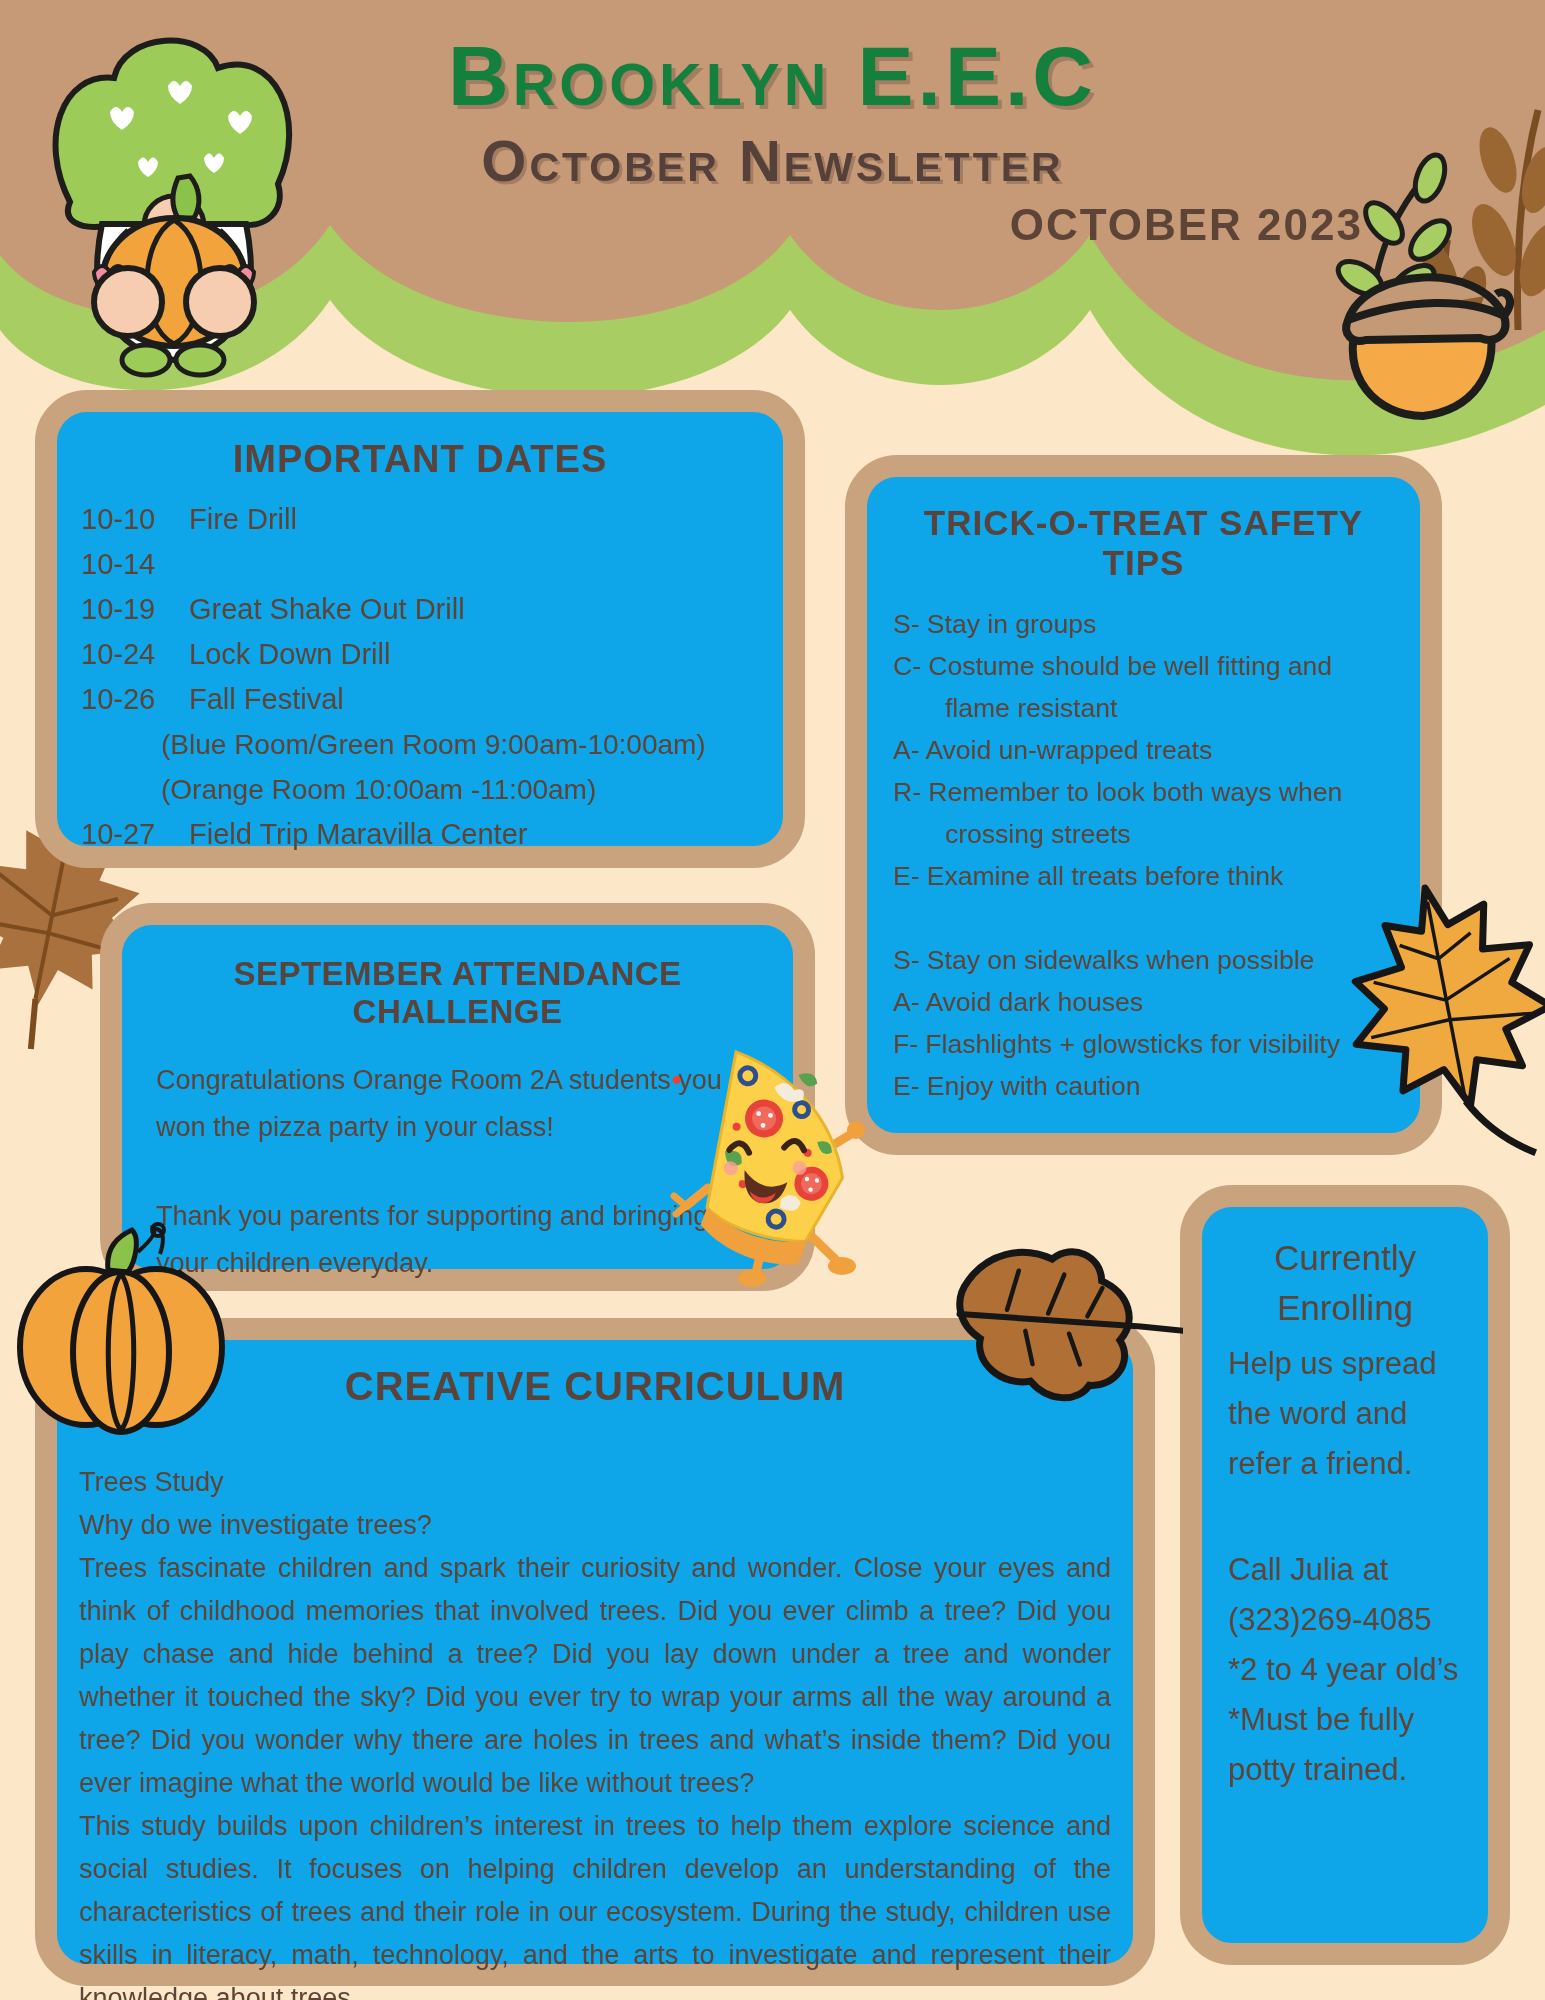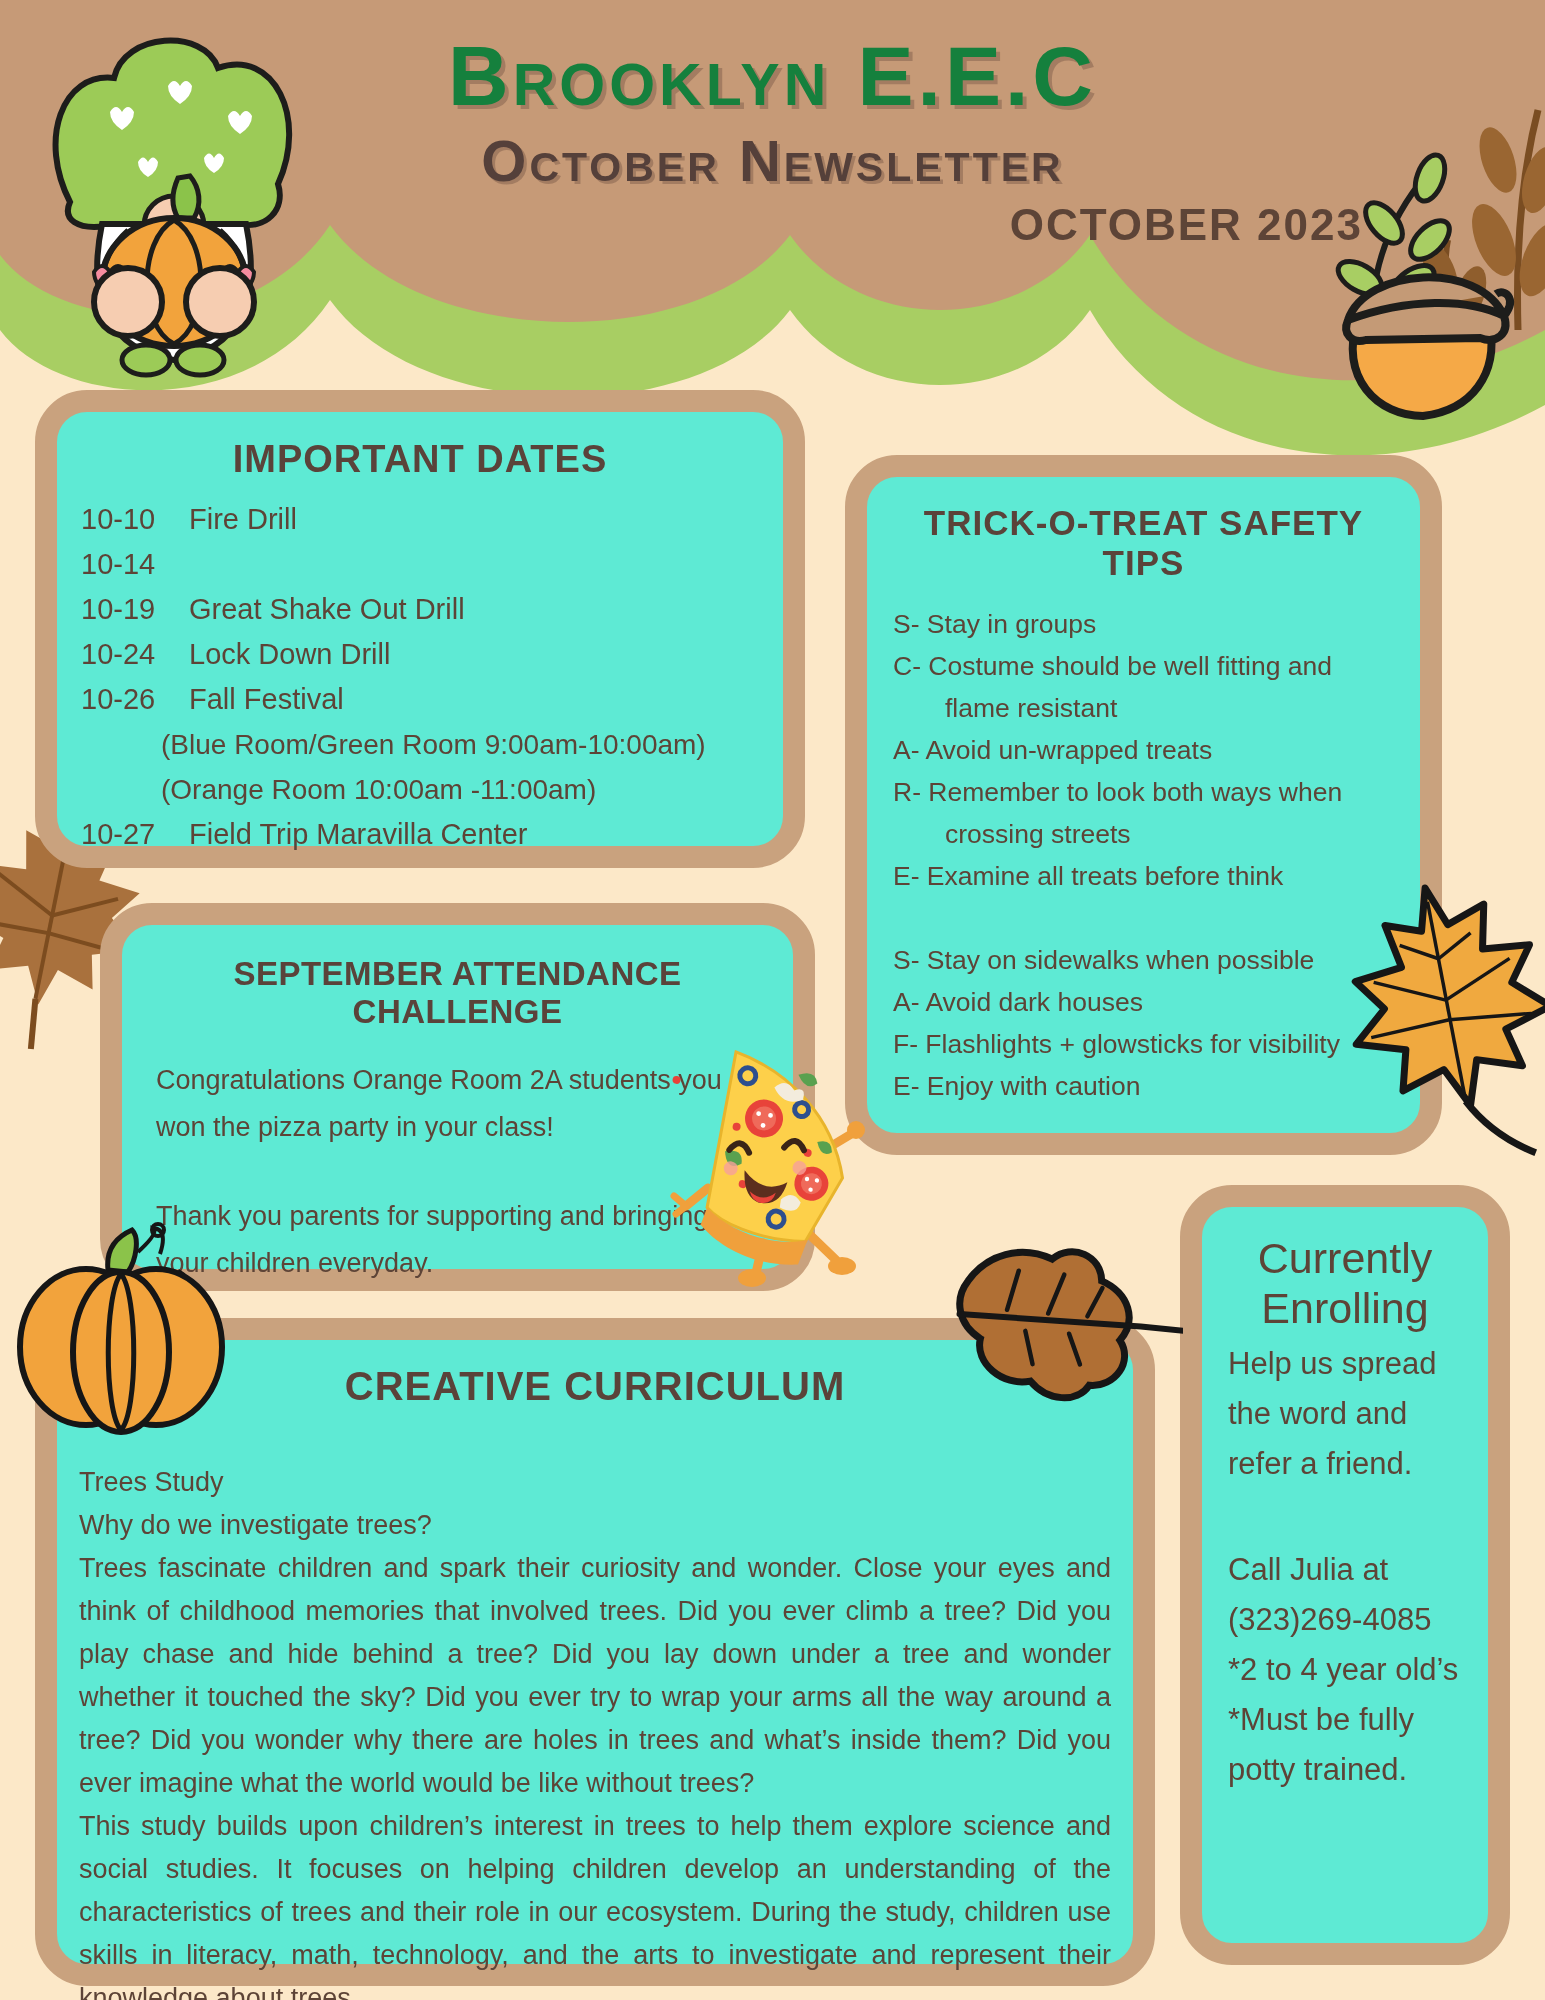--- a/index.html
+++ b/index.html
@@ -21,21 +21,21 @@
     margin-top:2px; font-size:58px; font-weight:bold; letter-spacing:3px;
     font-variant:small-caps; color:#55403a;
     text-shadow:3px 3px 0 rgba(84,56,47,.30);
   }
   .header-date{
     position:absolute; top:200px; right:182px; z-index:3;
     font-size:44px; letter-spacing:2px; color:#5d4437; font-weight:bold;
   }
   
   .card{
-    position:absolute; background:#5eead4; border:22px solid #c9a27e;
+    position:absolute; background:#0ea5e9; border:22px solid #c9a27e;
     border-radius:52px; box-sizing:border-box; z-index:1;
   }
   .card-title{ text-align:center; font-weight:bold; color:#5a433a; }
 
   #dates-card{ left:35px; top:390px; width:770px; height:478px; padding:20px 24px 10px 24px;}
   #dates-card .card-title{ font-size:38px; margin:6px 0 16px 0; letter-spacing:1px;}
   .date-row{ display:flex; font-size:29px; line-height:45px; }
   .date-col{ width:108px; flex:none; }
   .date-sub{ margin-left:80px; font-size:28px; line-height:45px; }
 
@@ -48,21 +48,21 @@
   #attendance-card .card-title{ font-size:33px; margin:4px 0 26px 0; letter-spacing:.5px;}
   .att-para{ font-size:27px; line-height:47px; }
   .att-para + .att-para{ margin-top:42px; }
 
   #curriculum-card{ left:35px; top:1318px; width:1120px; height:668px; padding:16px 22px;}
   #curriculum-card .card-title{ font-size:40px; margin:8px 0 52px 0; letter-spacing:1px;}
   .cur-line{ font-size:27px; line-height:43px; }
   .cur-para{ font-size:27px; line-height:43px; text-align:justify; }
 
   #enrolling-card{ left:1180px; top:1185px; width:330px; height:780px; padding:26px 26px;}
-  .enr-title-line{ text-align:center; font-size:43px; line-height:50px; }
+  .enr-title-line{ text-align:center; font-size:35px; line-height:50px; }
   .enr-para{ margin-top:6px; font-size:31px; line-height:50px; }
   .enr-call{ margin-top:56px; font-size:31px; line-height:50px; }
   .enr-note{ font-size:31px; line-height:50px; }
 
   
   .deco{ position:absolute; pointer-events:none; }
   #gnome{ left:28px; top:20px; z-index:3; }
   #corner-twigs{ left:1398px; top:100px; z-index:2; }
   #acorn{ left:1318px; top:148px; z-index:3; }
   #maple-left{ left:-62px; top:805px; z-index:0; }

